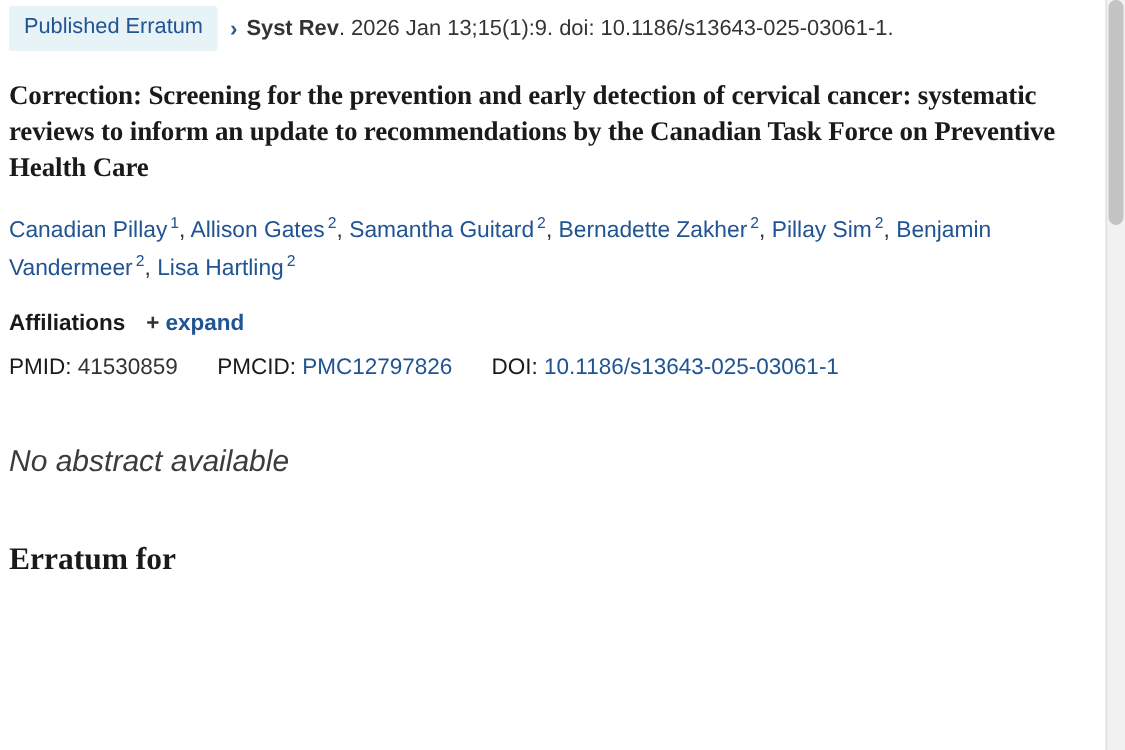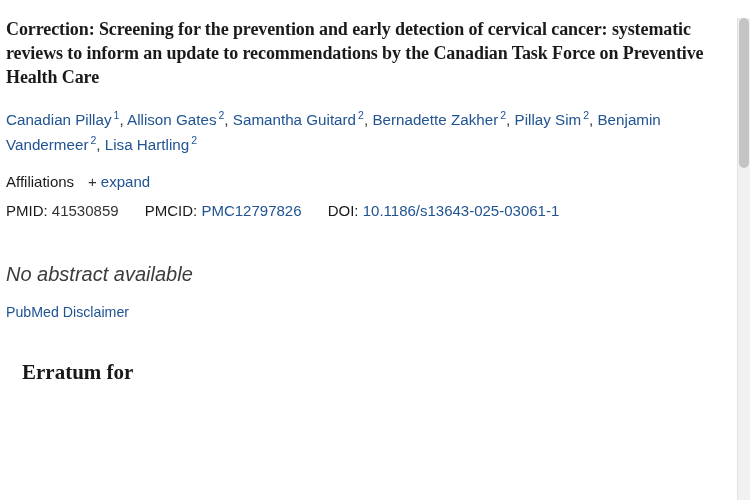--- a/index.html
+++ b/index.html
@@ -85,20 +85,21 @@
   }
   .authors .sep { color: #333333; }
 
   
   .affil-row {
     margin-top: 16px;
     font-size: 15px;
     color: #333333;
     display: flex;
     align-items: baseline;
+    font-weight: bold;
   }
   .affil-label { color: #1a1a1a; }
   .expand-btn {
     color: #205493;
     margin-left: 14px;
     cursor: pointer;
     font-size: 15px;
     text-align: right;
   }
   .plus {
@@ -134,21 +135,21 @@
     color: #205493;
     cursor: pointer;
   }
 
   
   h2.erratum {
     font-family: "Liberation Serif", serif;
     font-size: 21px;
     font-weight: bold;
     color: #1a1a1a;
-    margin: 40px 0 0 16px;
+    margin: 40px 0 0 0;
   }
 
   
   .scrollbar {
     position: absolute;
     top: 0; right: 0;
     width: 12px; height: 500px;
     background: #f1f1f1;
     border-left: 1px solid #e0e0e0;
   }
@@ -158,20 +159,25 @@
     width: 10px; height: 150px;
     background: #c4c4c4;
     border-radius: 5px;
   }
 </style>
 </head>
 <body>
 
 <div class="page">
 
+  <div class="cite-row">
+    <span class="pub-type">Published Erratum</span>
+    <span class="chevron">›</span>
+    <span class="cite-text"><span class="journal">Syst Rev</span><span>. 2026 Jan 13;15(1):9. doi: 10.1186/s13643-025-03061-1.</span></span>
+  </div>
 
   <h1 class="title">Correction: Screening for the prevention and early detection of cervical cancer: systematic reviews to inform an update to recommendations by the Canadian Task Force on Preventive Health Care</h1>
 
   <div class="authors">
     <span><span class="author">Canadian Pillay</span><sup>1</sup><span class="sep">,</span></span>
     <span><span class="author">Allison Gates</span><sup>2</sup><span class="sep">,</span></span>
     <span><span class="author">Samantha Guitard</span><sup>2</sup><span class="sep">,</span></span>
     <span><span class="author">Bernadette Zakher</span><sup>2</sup><span class="sep">,</span></span>
     <span><span class="author">Pillay Sim</span><sup>2</sup><span class="sep">,</span></span>
     <span><span class="author">Benjamin Vandermeer</span><sup>2</sup><span class="sep">,</span></span>
@@ -186,21 +192,20 @@
   <div class="ids-row">
     <span class="lbl">PMID:</span>
     <span>41530859</span><span class="gap"></span>
     <span class="lbl">PMCID:</span>
     <a>PMC12797826</a><span class="gap"></span>
     <span class="lbl">DOI:</span>
     <a>10.1186/s13643-025-03061-1</a>
   </div>
 
   <div class="no-abstract">No abstract available</div>
-  <div class="disclaimer">PubMed Disclaimer</div>
 
   <h2 class="erratum">Erratum for</h2>
 
   <div class="scrollbar">
     <div class="scroll-thumb"></div>
   </div>
 
 </div>
 
 </body></html>

